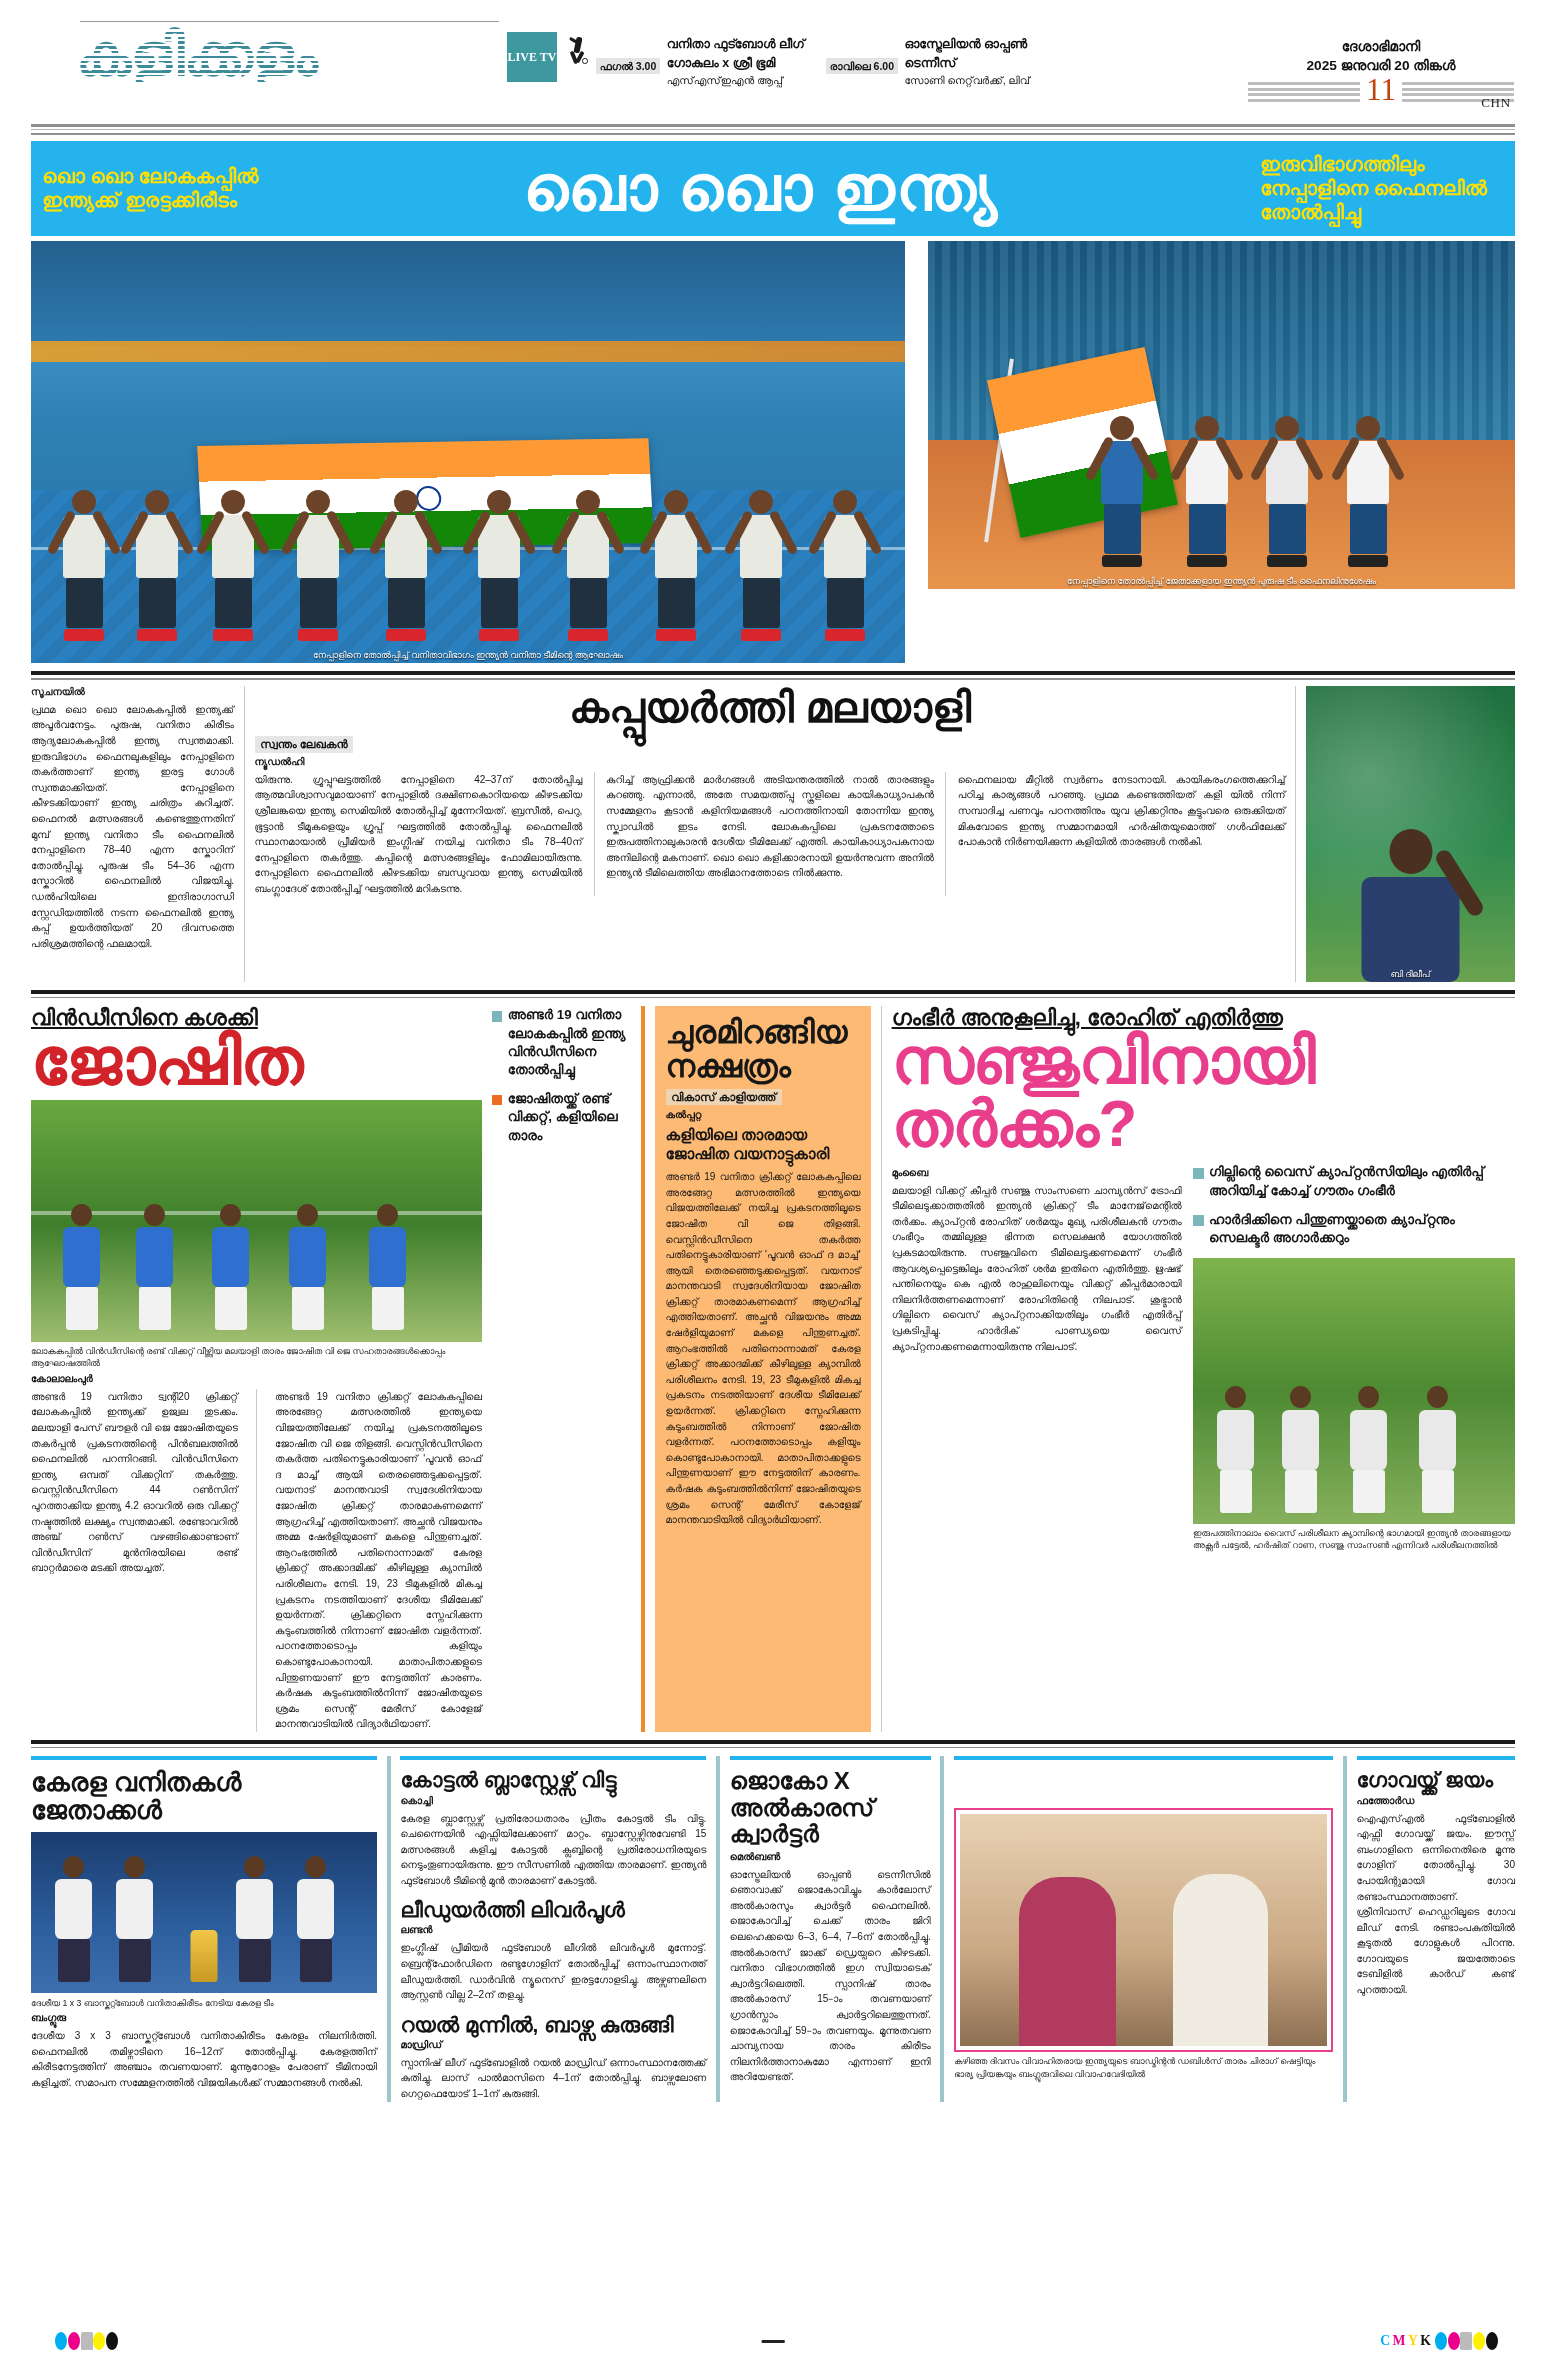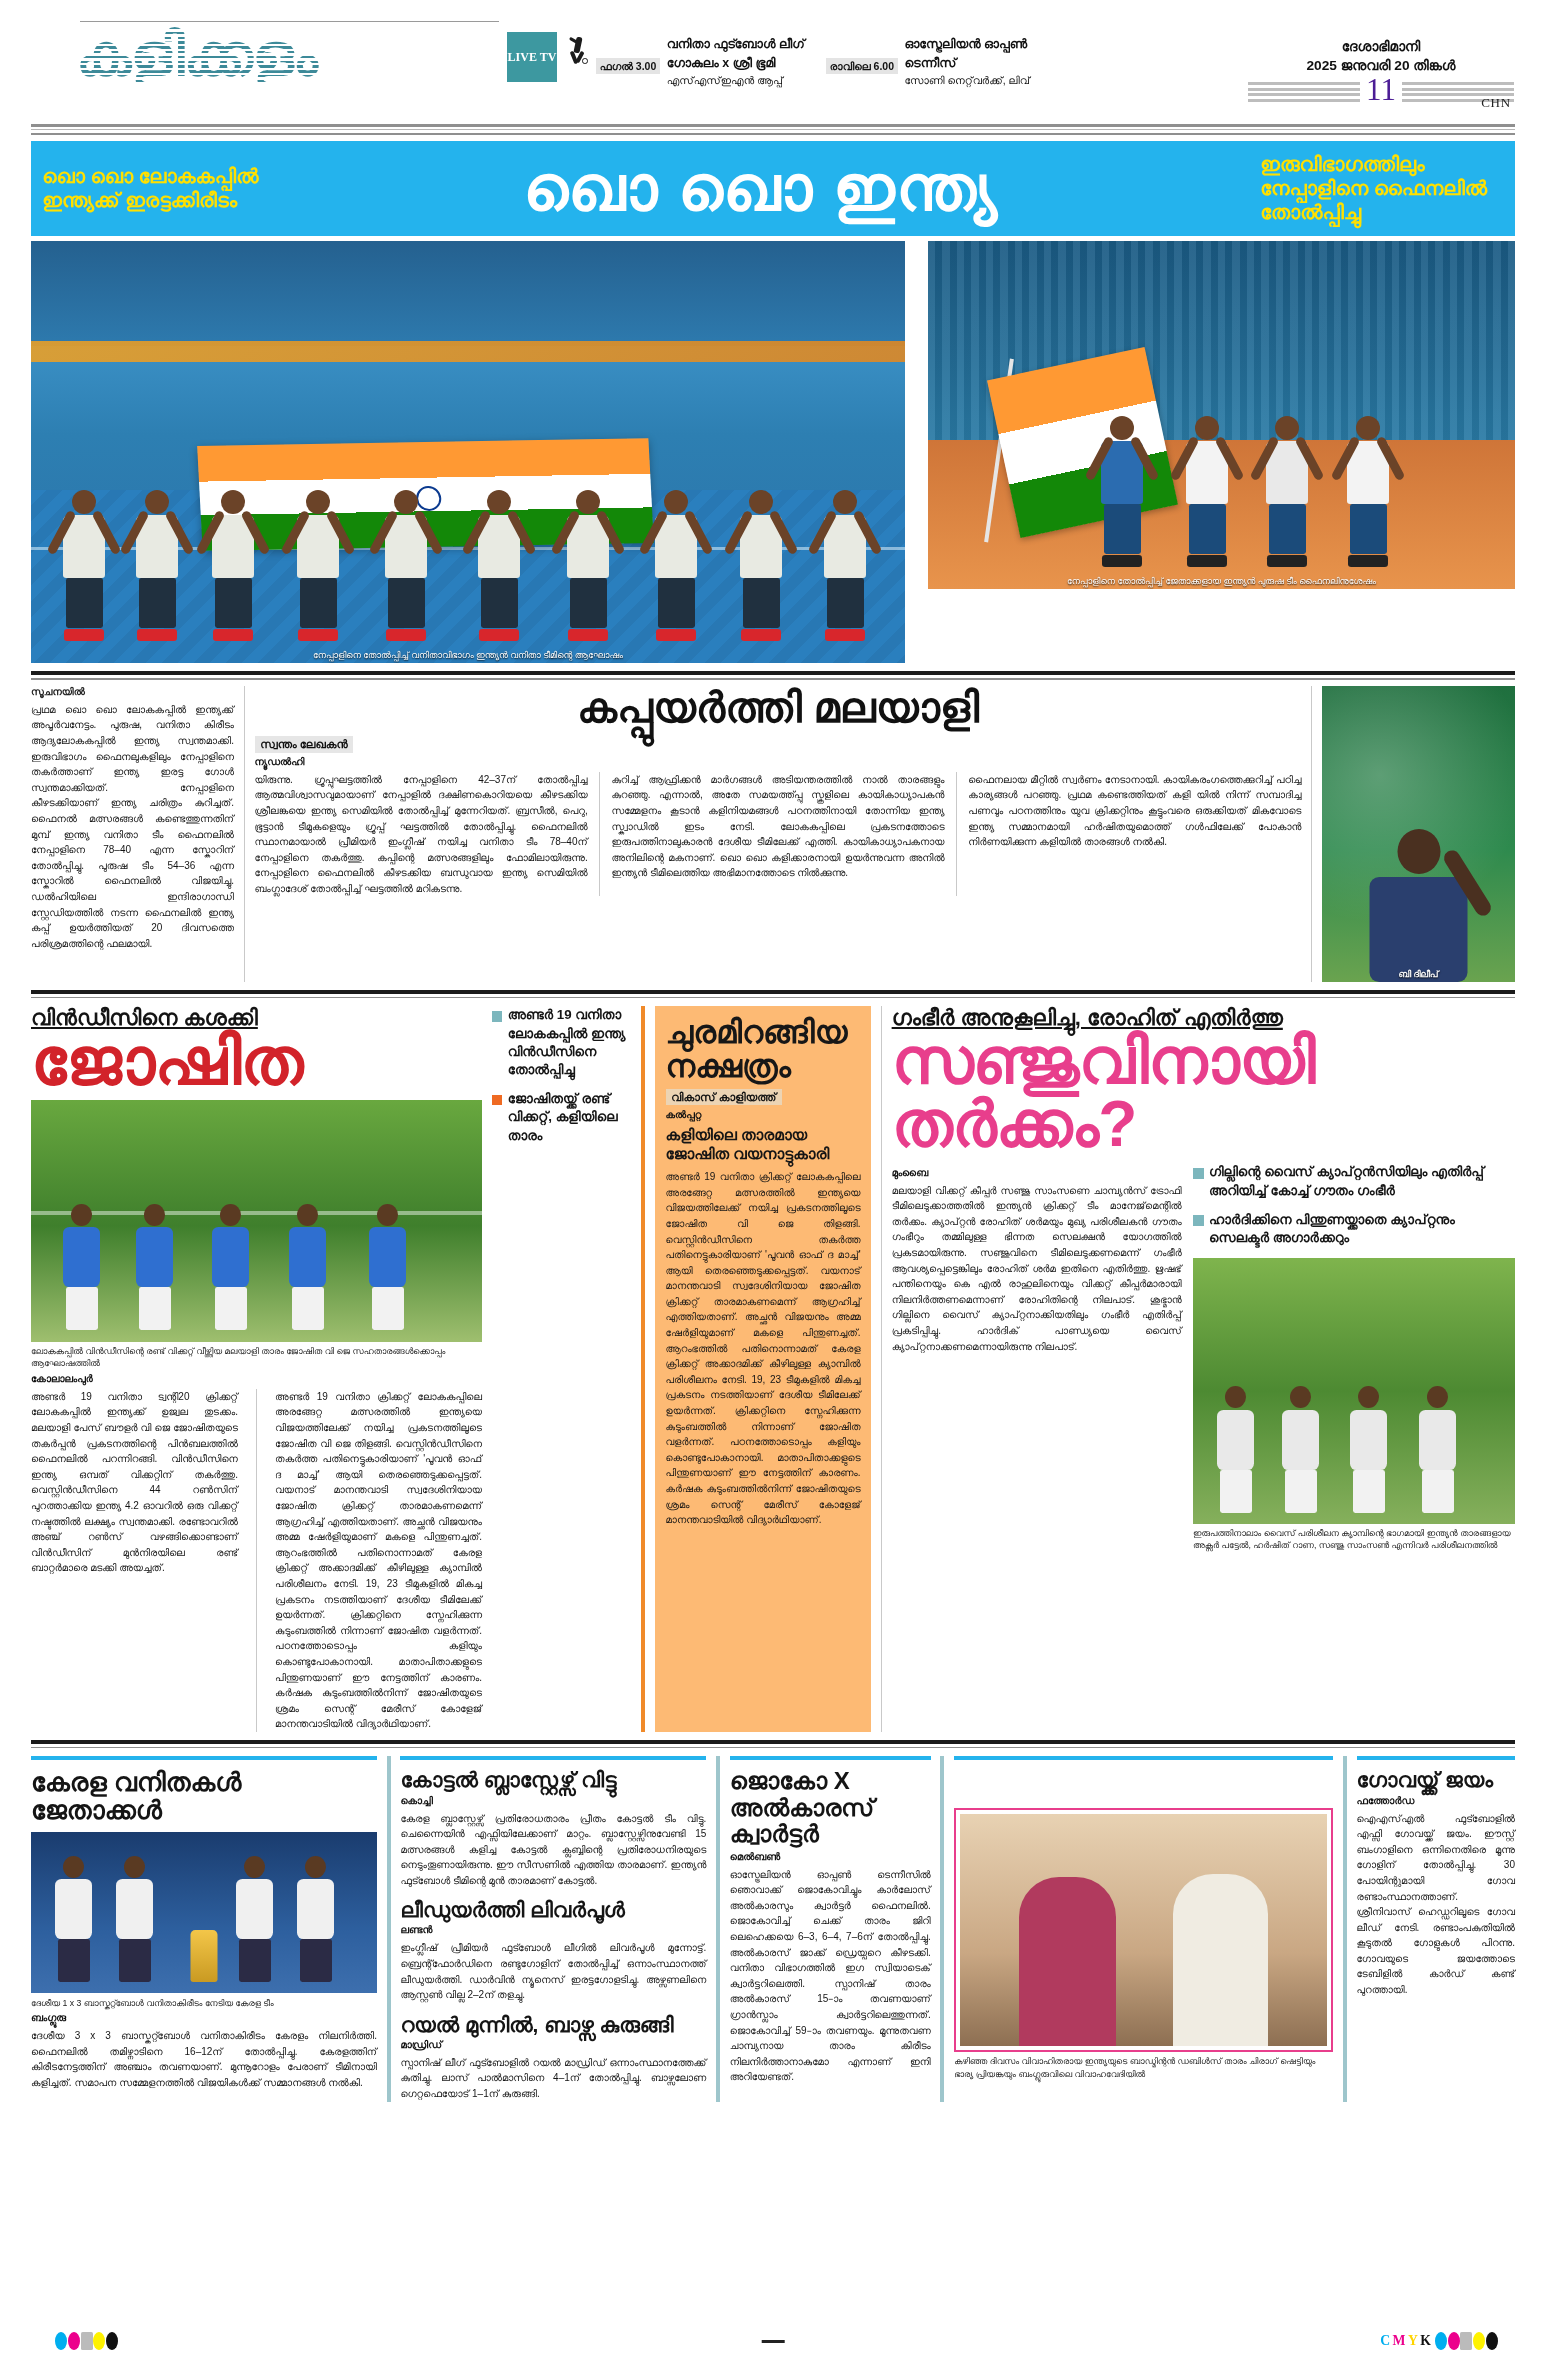--- a/index.html
+++ b/index.html
@@ -63,21 +63,21 @@
   .tv-lines { font-size: 11.7px; line-height: 1.5; color: #111; }
   .tv-lines .l1, .tv-lines .l2 { font-weight: bold; font-size: 12.5px; }
   .tv-lines .l3 { font-size: 10.5px; }
   .dateblock { text-align: center; width: 266px; padding-top: 21px; flex: none; }
   .dateblock .paper { font-size: 13.7px; font-weight: bold; color: #111; }
   .dateblock .date { font-size: 13.7px; font-weight: bold; color: #111; margin-top: 3.2px; }
   .pagebar { display: flex; align-items: flex-end; justify-content: center; margin-top: 3.2px; }
   .pb-stripes { flex: 1; height: 21px;
     background: repeating-linear-gradient(to bottom, #bdbdbd 0 3.2px, #fff 3.2px 5.6px); }
   .pb-num { font-family: "Liberation Serif", serif; font-size: 31px; font-weight: normal;
-    line-height: 0.85; padding: 0 6.4px; color: #4c1d95; }
+    line-height: 0.85; padding: 0 6.4px; color: #c2410c; }
   .pb-chn { font-family: "Liberation Serif", serif; font-size: 13px; color: #222;
     position: absolute; right: 35px; top: 95px; letter-spacing: 0.8px; }
 
   .rules { padding: 0 31px; margin-top: 3.2px; }
   .rules .r { height: 2.4px; background: #8f8f8f; margin-bottom: 2.4px; }
   .rules .r.thin { height: 1.2px; background: #b5b5b5; }
 
   
   .hero {
     margin: 6.4px 31px 0 31px; background: #24b3ed; height: 95px;
@@ -147,21 +147,21 @@
   .hr-thick { margin: 8px 31px 0 31px; height: 4px; background: #1b1b1b; }
   .hr-thin { margin: 3.2px 31px 0 31px; height: 1.2px; background: #8d8d8d; }
   .vr { width: 1.2px; background: #c9c9c9; align-self: stretch; flex: none; }
   .vr-teal { width: 4px; background: #9ec6cc; align-self: stretch; flex: none; }
   .vr-orange { width: 4px; background: #f08a2a; align-self: stretch; flex: none; }
 
   
   .sec1 { margin: 6.4px 31px 0 31px; display: flex; gap: 9.7px; }
   .s1-left { width: 203px; }
   .s1-mid { flex: 1; }
-  .s1-right { width: 193px; font-weight: bold; }
+  .s1-right { width: 209px; }
   .kicker { font-size: 10px; font-weight: bold; color: #222; margin-bottom: 4px; }
   .body-txt { font-size: 10px; line-height: 1.56; color: #141414; text-align: justify; }
   .headline-lg { font-size: 42px; font-weight: bold; color: #111; line-height: 1.04; text-align: center; }
   .byline-bar { background: #e6e6e6; display: inline-block; font-size: 11.3px; font-weight: bold;
     padding: 1.6px 5.6px; color: #111; }
   .place { font-size: 10px; font-weight: bold; color: #111; margin: 3.2px 0 4px; }
   .cols2 { display: flex; gap: 18px; }
   .cols3 { display: flex; gap: 11.3px; }
   .col { flex: 1; }
   .photo-portrait { width: 100%; height: 296px; position: relative; overflow: hidden; }

